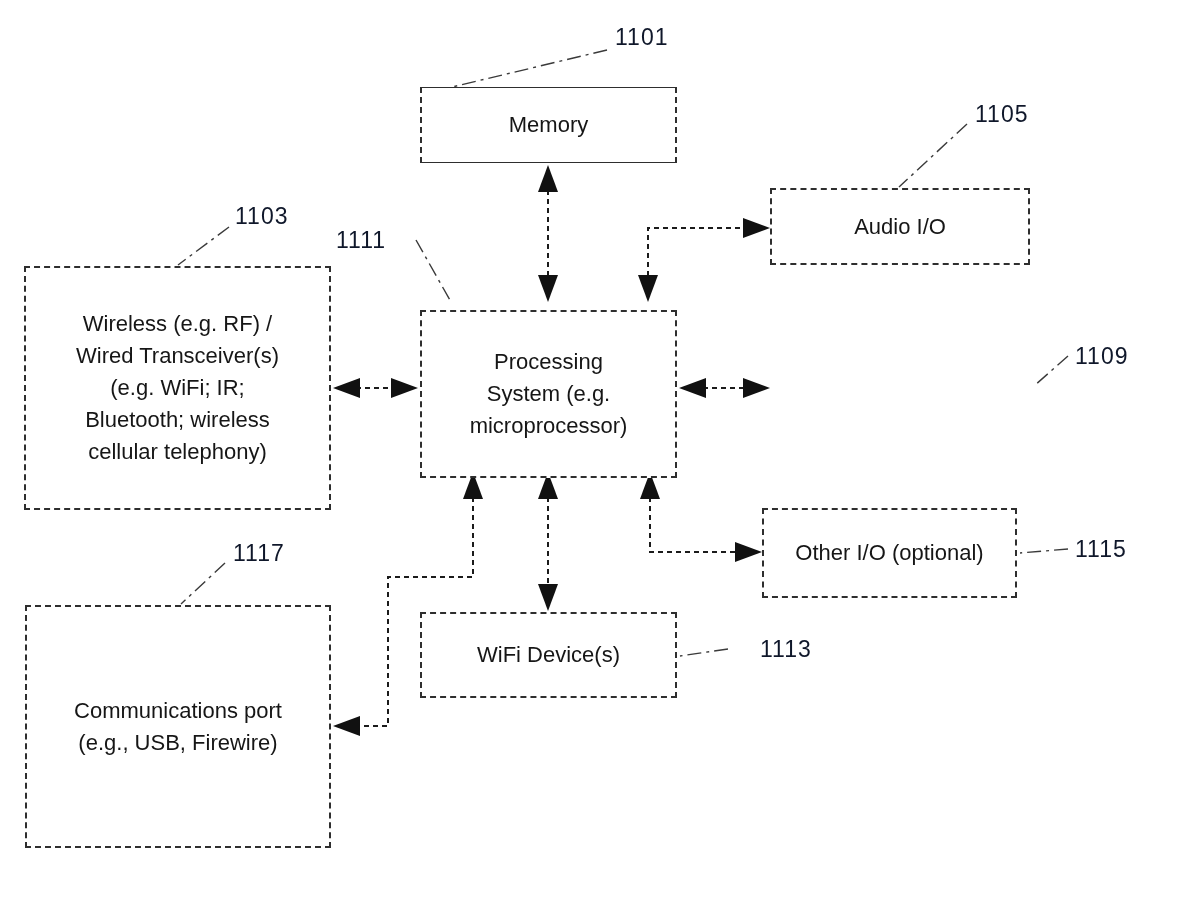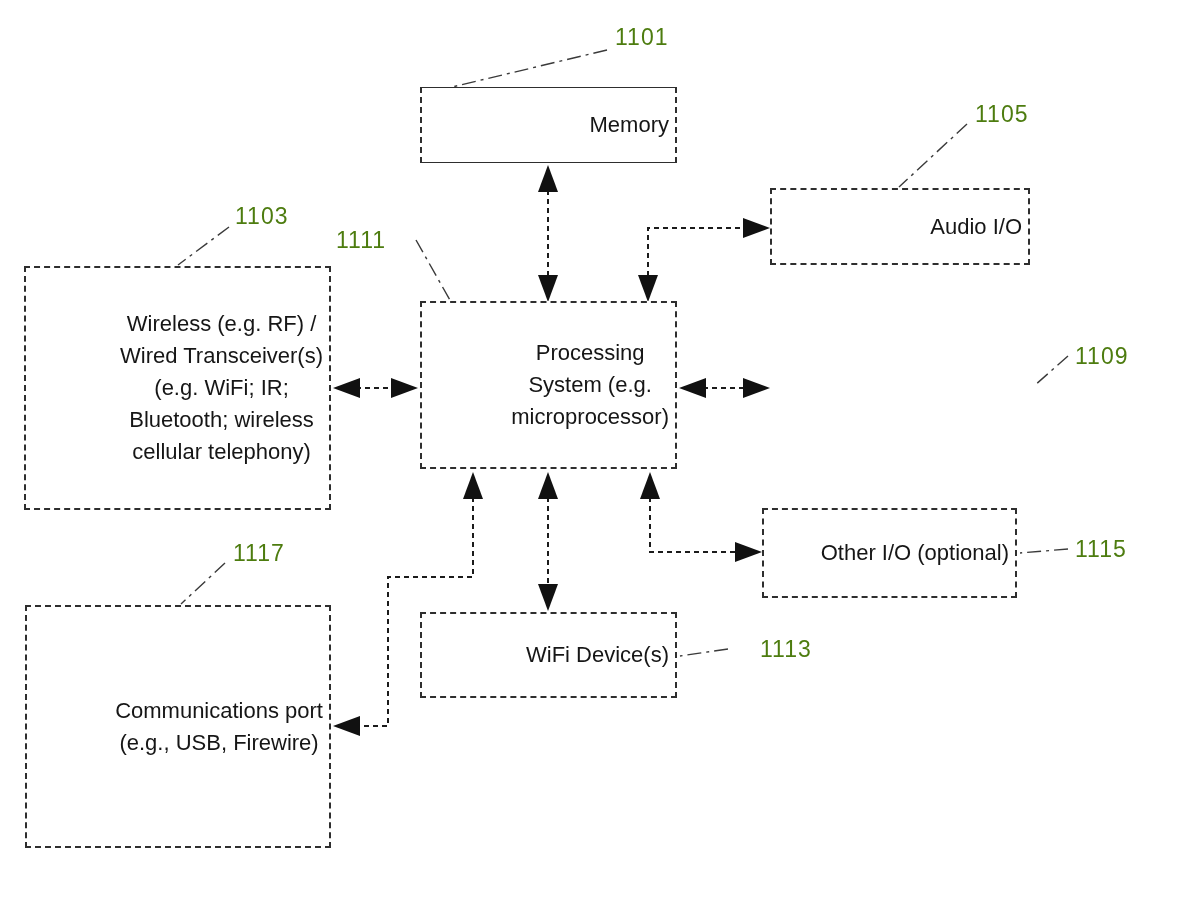--- a/index.html
+++ b/index.html
@@ -11,38 +11,38 @@
     font-family: "Liberation Sans", sans-serif;
     color: #1b1b1b;
     overflow: hidden;
   }
   svg.wires { position:absolute; left:0; top:0; width:1200px; height:923px; }
   .block {
     position: absolute;
     box-sizing: border-box;
     display: flex;
     align-items: center;
-    justify-content: flex-end;
+    justify-content: center;
     text-align: center;
     border: 2px dashed #2e2e2e;
     background: #ffffff;
   }
   .block .label {
     white-space: pre-line;
     font-size: 22px;
     line-height: 32px;
     color: #161616;
     padding: 0 6px;
   }
   .solid-tb { border-style: solid dashed; border-width: 1.5px 2px; }
   .ref {
     position: absolute;
     font-size: 23px;
     letter-spacing: 1px;
-    color: #4d7c0f;
+    color: #0f172a;
   }
 </style>
 </head>
 <body>
 
 <div class="canvas">
 
   <svg class="wires" viewBox="0 0 1200 923" xmlns="http://www.w3.org/2000/svg">
 
     <g stroke="#3a3a3a" stroke-width="1.4" fill="none" stroke-dasharray="14 5 3 5">
@@ -108,21 +108,21 @@
   </div>
 
   <div class="block" style="left:24px; top:266px; width:307px; height:244px;">
     <span class="label">Wireless (e.g. RF) /
 Wired Transceiver(s)
 (e.g. WiFi; IR;
 Bluetooth; wireless
 cellular telephony)</span>
   </div>
 
-  <div class="block" style="left:420px; top:301px; width:257px; height:168px;">
+  <div class="block" style="left:420px; top:310px; width:257px; height:168px;">
     <span class="label">Processing
 System (e.g.
 microprocessor)</span>
   </div>
 
 
   <div class="block" style="left:762px; top:508px; width:255px; height:90px;">
     <span class="label">Other I/O (optional)</span>
   </div>
 

